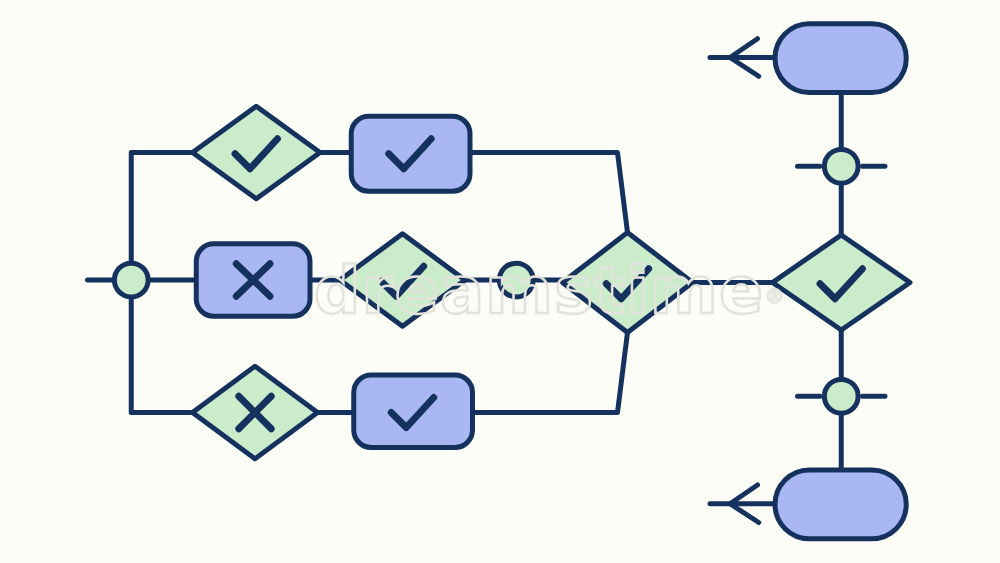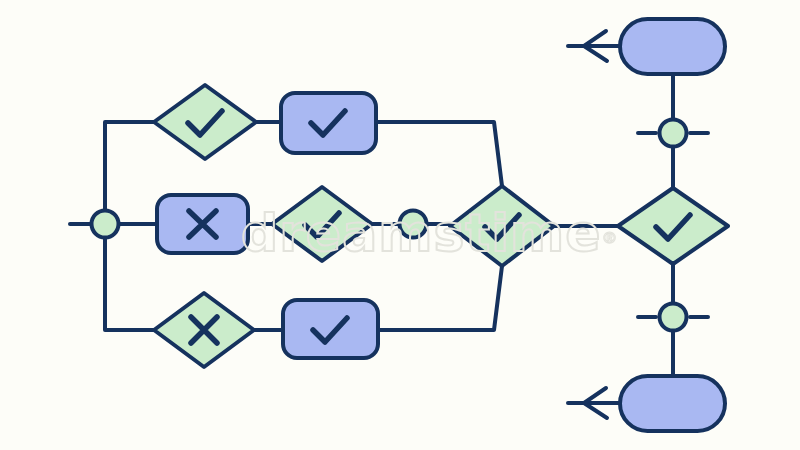--- a/index.html
+++ b/index.html
@@ -10,21 +10,21 @@
     position:relative;
   }
   .stage{position:absolute;inset:0;width:800px;height:450px;}
   svg{display:block;}
   .line{stroke:var(--navy,#15325e);stroke-width:4;fill:none;stroke-linecap:round;stroke-linejoin:round;}
   .shape{stroke:var(--navy,#15325e);stroke-width:4;stroke-linejoin:round;}
   .glyph{stroke:var(--navy,#15325e);stroke-width:5.5;fill:none;stroke-linecap:round;stroke-linejoin:round;}
   .fill-blue{fill:var(--blue,#a9b8f2);}
   .fill-green{fill:var(--green,#cbeccb);}
   .watermark{
-    position:absolute;left:241px;top:203px;
+    position:absolute;left:251px;top:203px;
     font-size:52px;font-weight:bold;letter-spacing:1px;
     color:transparent;
     -webkit-text-stroke:2px var(--watermark,#e3e3dc);
     text-stroke:2px var(--watermark,#e3e3dc);
     user-select:none;pointer-events:none;white-space:nowrap;
   }
   .watermark .rmark{
     font-size:16px;-webkit-text-stroke:1px var(--watermark,#e3e3dc);
     vertical-align:8px;letter-spacing:0;
   }

